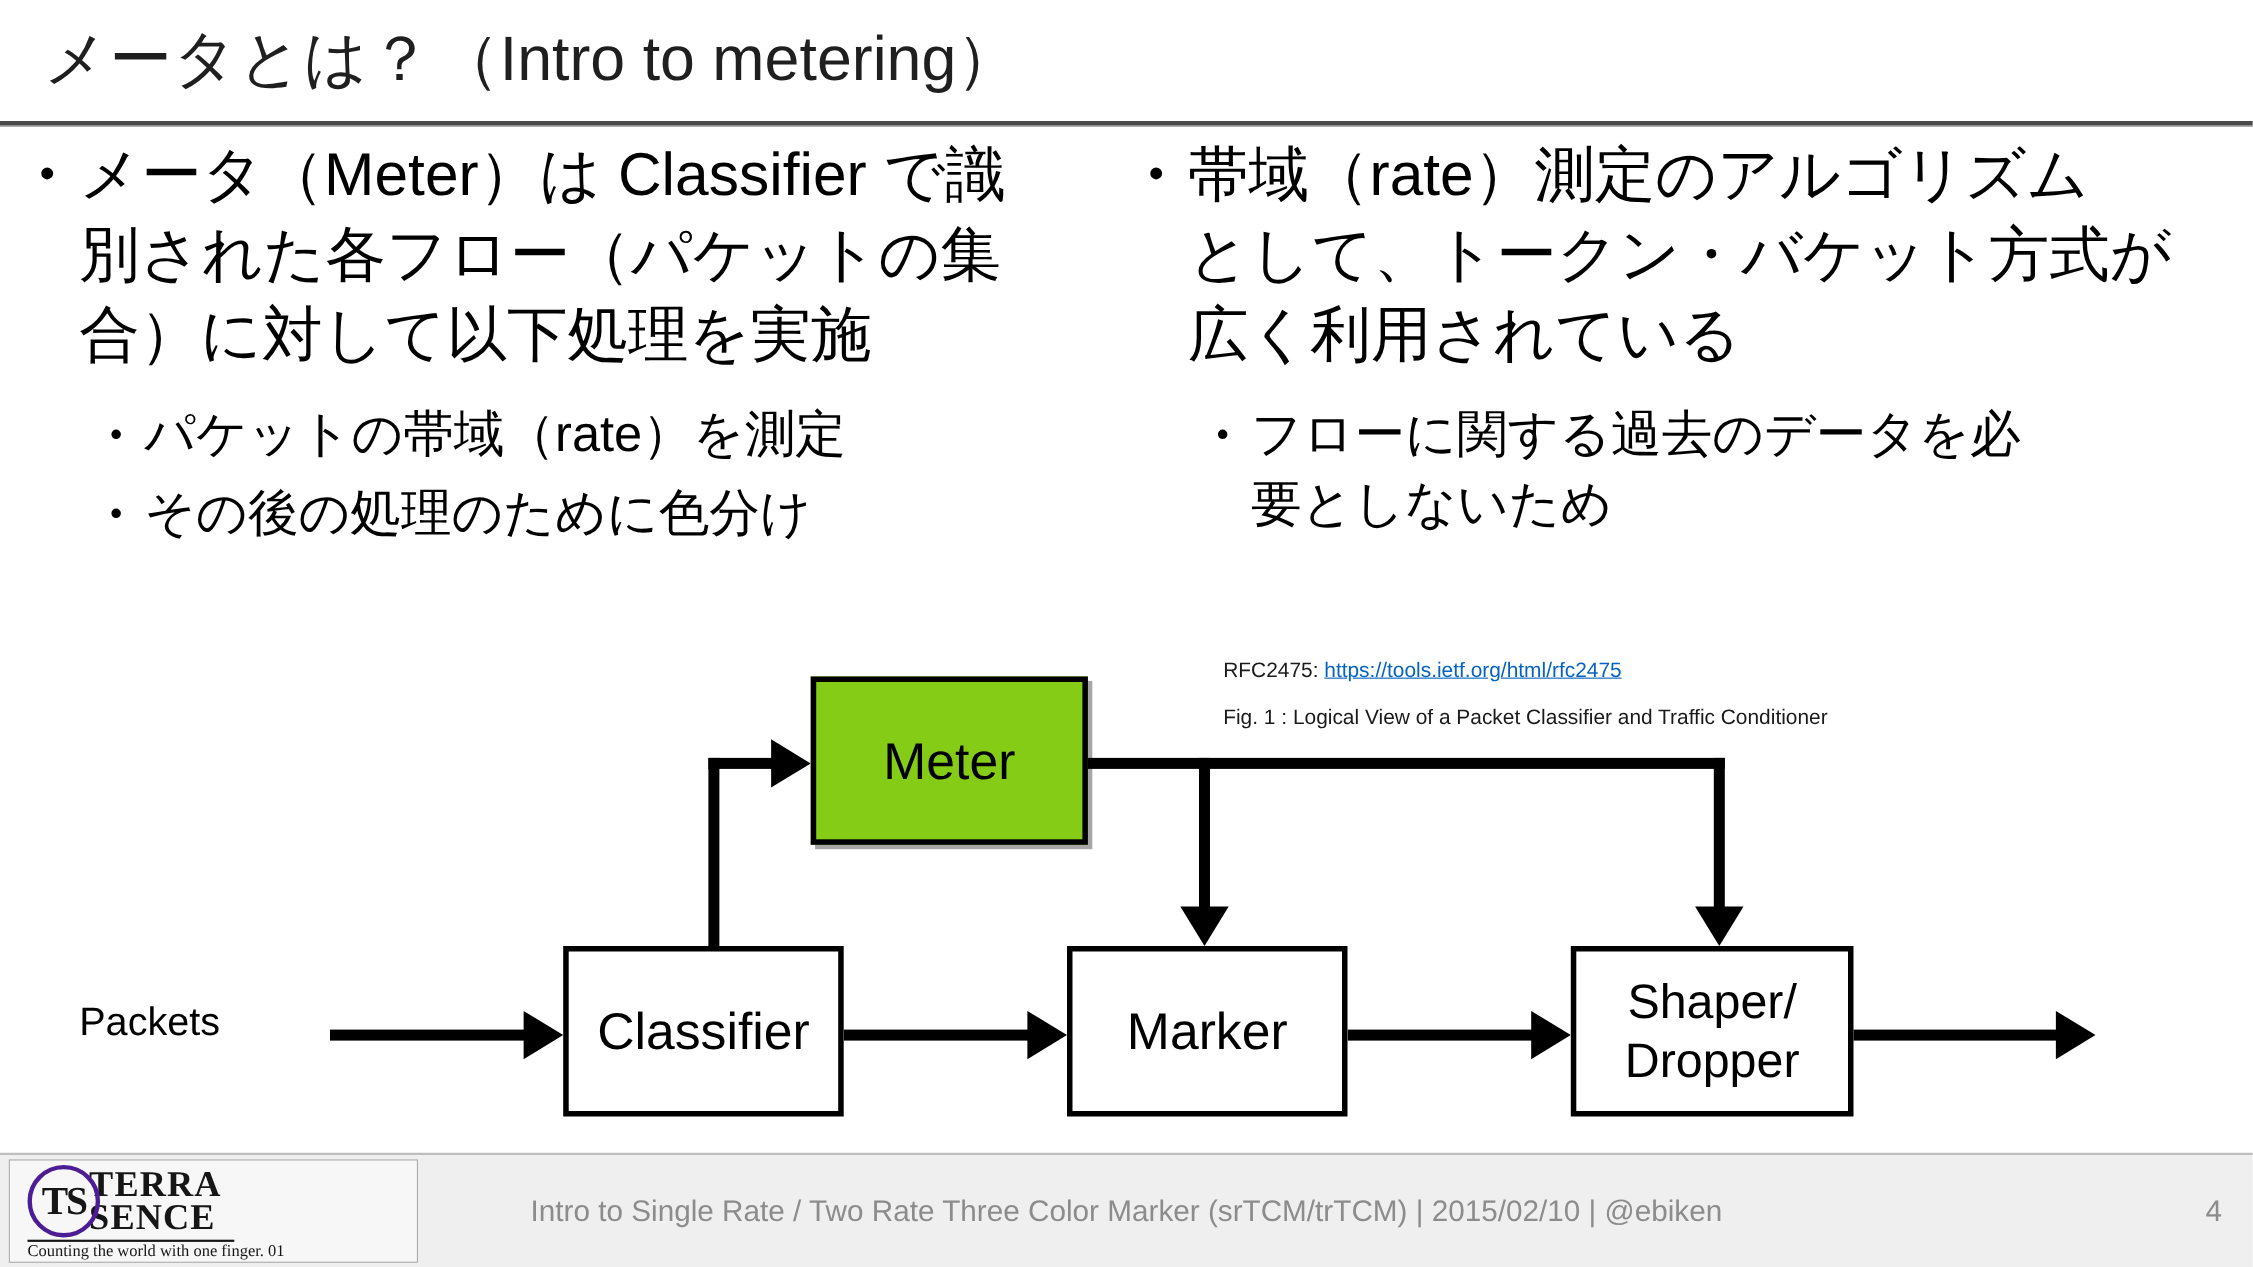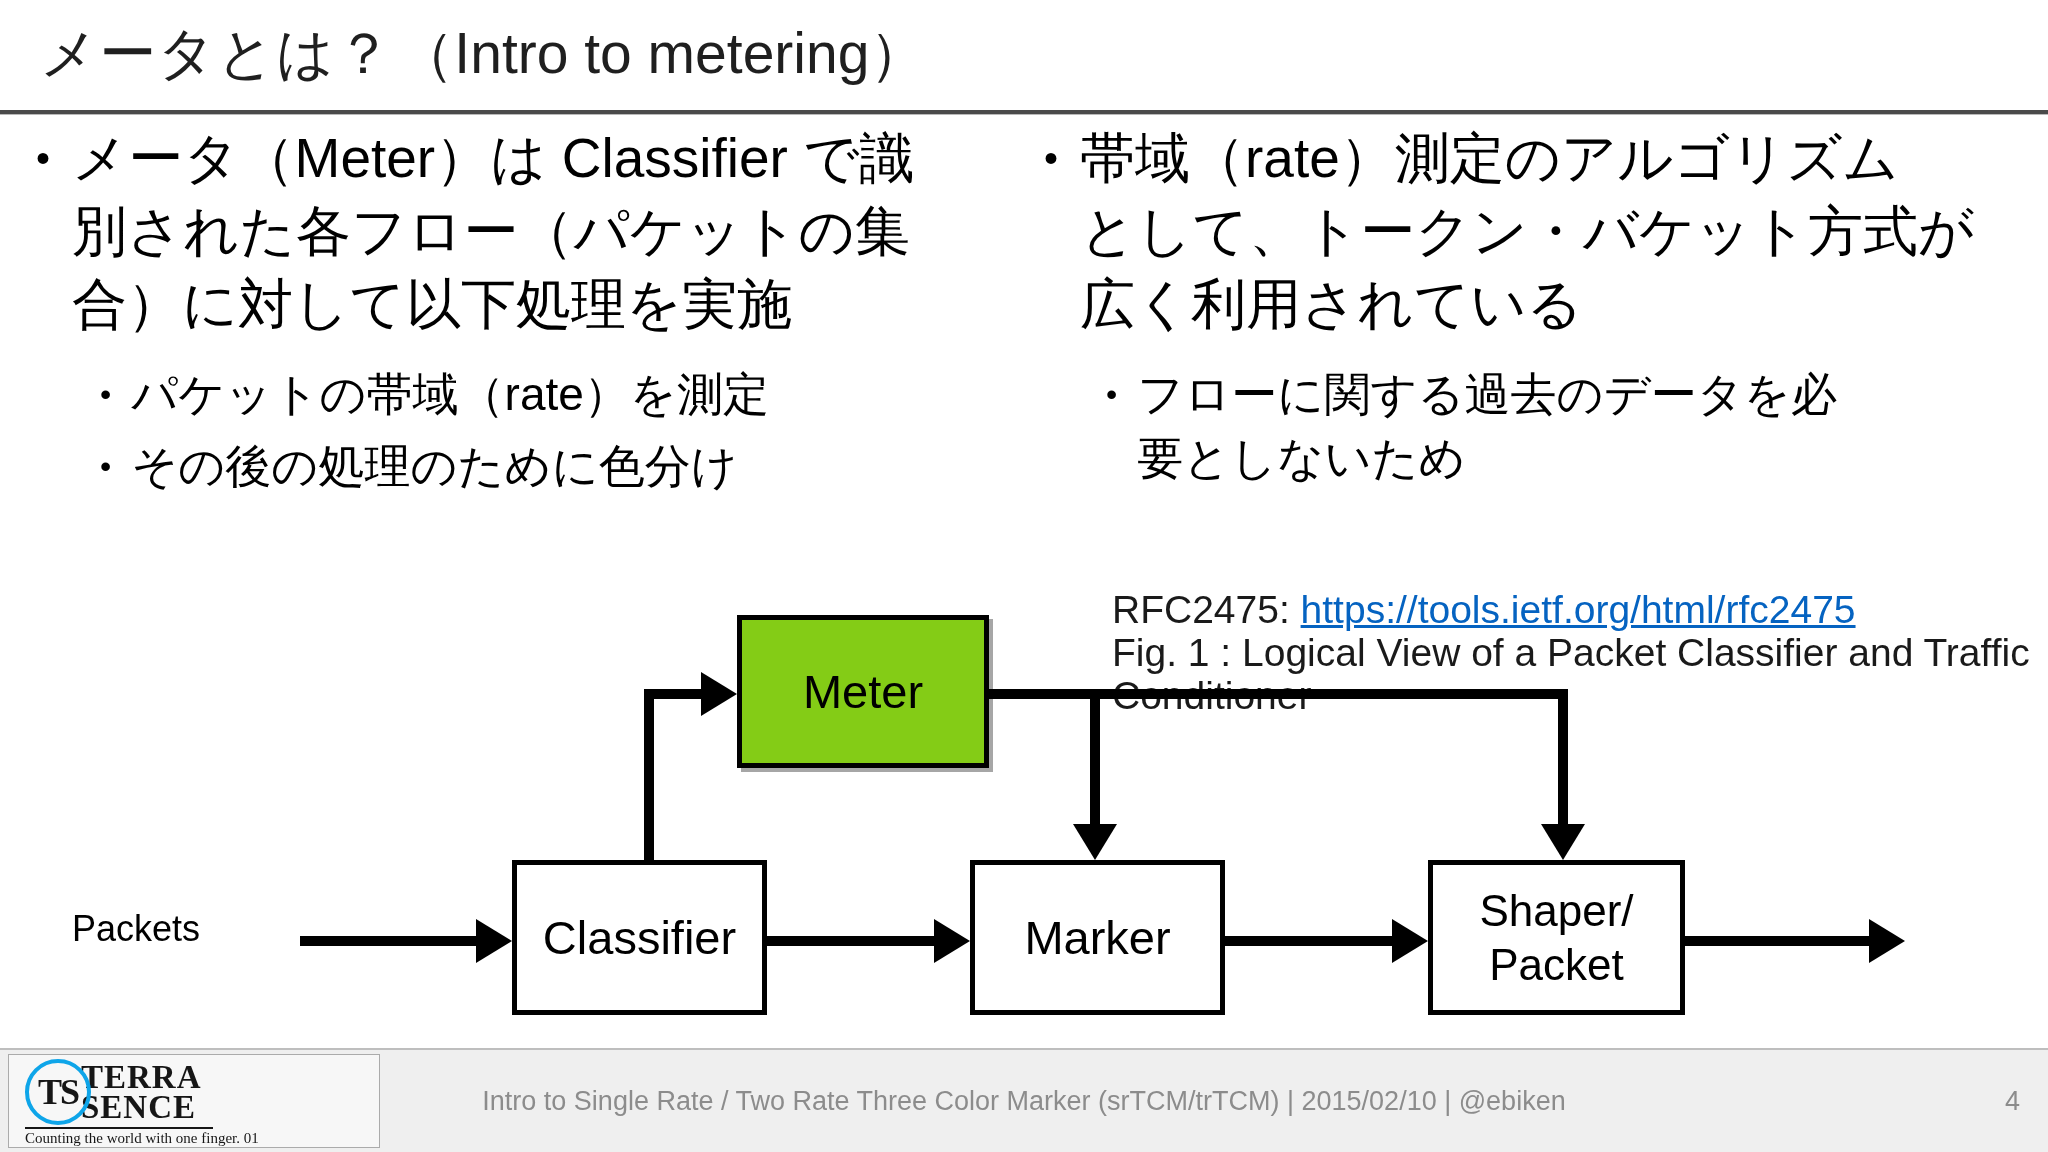--- a/index.html
+++ b/index.html
@@ -22,21 +22,21 @@
   .sub-bullets{position:absolute;font-size:46px;line-height:64px;}
   .sub-bullets .bullet-item{margin-bottom:8px;}
   .sub-bullets .dot{font-size:32px;line-height:64px;margin-right:20px;}
 
   #left-main{left:36px;top:122px;width:1000px;}
   #left-subs{left:100px;top:362px;width:950px;}
   #right-main{left:1044px;top:122px;width:1010px;}
   #right-subs{left:1106px;top:362px;width:940px;}
 
   
-  .reference{position:absolute;left:1112px;top:588px;font-size:39px;line-height:43px;color:#1a1a1a;}
+  .reference{position:absolute;left:1112px;top:588px;font-size:19px;line-height:43px;color:#1a1a1a;}
   .reference a{color:#0563C1;text-decoration:underline;}
 
   
   .node{position:absolute;display:flex;align-items:center;justify-content:center;
         background:#ffffff;border:5px solid #000;box-sizing:border-box;
         font-size:47px;color:#000;text-align:center;}
   #node-meter{left:737px;top:615px;width:252px;height:153px;background:#84cc16;box-shadow:4px 4px 0 rgba(0,0,0,0.35);}
   #node-classifier{left:512px;top:860px;width:255px;height:155px;}
   #node-marker{left:970px;top:860px;width:255px;height:155px;}
   #node-shaper{left:1428px;top:860px;width:257px;height:155px;font-size:44px;line-height:54px;}
@@ -54,21 +54,21 @@
           border-top:2px solid #BEBEBE;box-sizing:border-box;}
   .footer-text{position:absolute;left:0;right:0;top:36px;text-align:center;
                font-size:27px;color:#8C8C8C;}
   .page-number{position:absolute;right:28px;top:36px;font-size:27px;color:#8C8C8C;}
 
   .logo-panel{position:absolute;left:8px;top:4px;width:372px;height:94px;background:#F7F7F7;
               border:1px solid #ABABAB;box-sizing:border-box;}
   .logo-inner{position:absolute;left:16px;top:4px;width:220px;
               font-family:"Liberation Serif","DejaVu Serif",serif;color:#161616;}
   .logo-top{display:flex;align-items:center;}
-  .logo-circle{flex:0 0 auto;width:58px;height:58px;border:4px solid #0ea5e9;border-radius:50%;
+  .logo-circle{flex:0 0 auto;width:58px;height:58px;border:4px solid #4c1d95;border-radius:50%;
                display:flex;align-items:center;justify-content:center;
                font-weight:bold;font-size:36px;letter-spacing:-2px;background:transparent;z-index:2;}
   .logo-names{margin-left:-10px;font-weight:bold;line-height:30px;font-size:33px;letter-spacing:1px;z-index:1;}
   .logo-rule{margin-top:2px;width:188px;height:2px;background:#161616;}
   .logo-tagline{font-weight:normal;font-size:15px;margin-top:1px;white-space:nowrap;}
 </style>
 </head>
 <body>
 
 <div class="slide">
@@ -142,21 +142,21 @@
     <span class="txt">Meter</span>
   </div>
   <div class="node" id="node-marker">
     <span class="txt">Marker</span>
   </div>
   <div class="node" id="node-classifier">
     <span class="txt">Classifier</span>
   </div>
   <div class="node" id="node-shaper">
     <span class="txt">Shaper/
-Packet</span>
+Dropper</span>
   </div>
 
   <div class="footer">
     <div class="logo-panel">
       <div class="logo-inner">
         <div class="logo-top">
           <div class="logo-circle">
             <span>TS</span>
           </div>
           <div class="logo-names">

